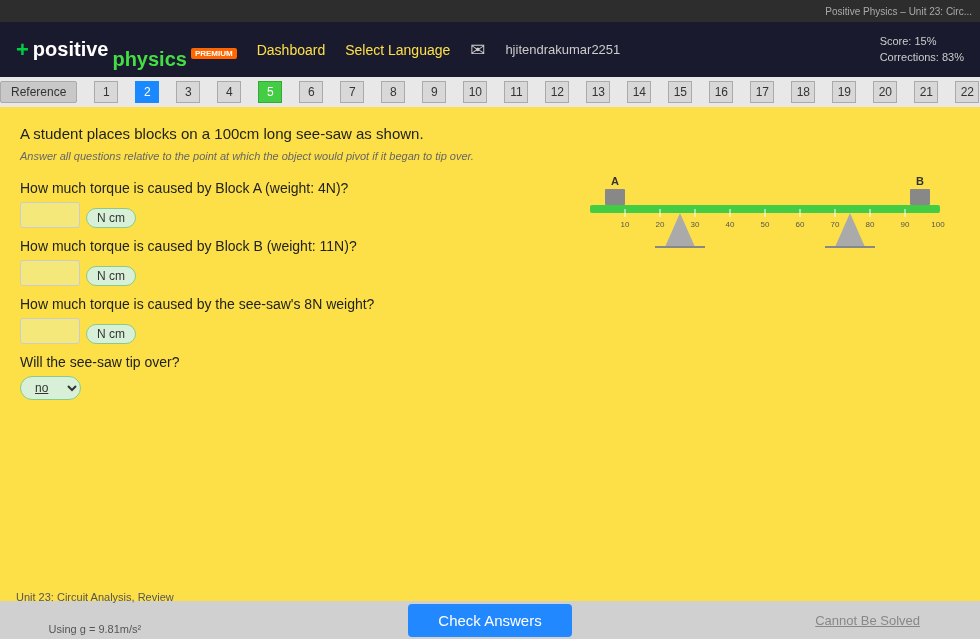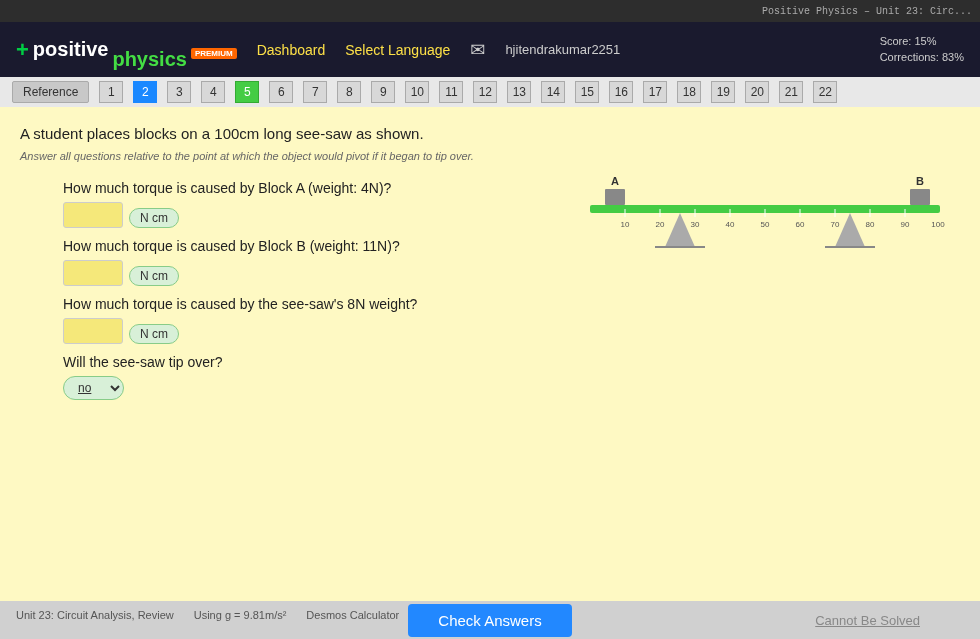--- a/index.html
+++ b/index.html
@@ -11,21 +11,20 @@
       overflow: hidden;
     }
     
     .browser-bar {
       background: #2d2d2d;
       height: 22px;
       display: flex;
       align-items: center;
       padding: 0 8px;
       gap: 6px;
-      font-family: Liberation Mono, monospace;
     }
     .browser-bar-text {
       color: #aaa;
       font-size: 10px;
       margin-left: auto;
     }
     
     .nav-bar {
       background: #1a1a2e;
       height: 55px;
@@ -80,22 +79,22 @@
       font-size: 11px;
       line-height: 1.4;
       margin-left: auto;
     }
     
     .tab-bar {
       background: #e8e8e8;
       height: 30px;
       display: flex;
       align-items: center;
-      padding: 0 12px;
-      gap: 10px;
+      padding: 0 0;
+      gap: 17px;
     }
     .tab-ref {
       background: #c8c8c8;
       border: 1px solid #aaa;
       padding: 3px 10px;
       font-size: 12px;
       color: #333;
       cursor: pointer;
       border-radius: 2px;
     }
@@ -116,40 +115,39 @@
       color: white;
       border-color: #1a88ff;
     }
     .tab-num.green {
       background: #44cc44;
       color: white;
       border-color: #33aa33;
     }
     
     .main-content {
-      background: #fef9c3;
+      background: #fde047;
       padding: 18px 20px 12px 20px;
       height: calc(639px - 22px - 55px - 30px - 38px);
       overflow: hidden;
       position: relative;
     }
     .question-title {
       font-size: 15px;
       color: #222;
       margin-bottom: 8px;
     }
     .question-subtitle {
       font-size: 11px;
       color: #666;
       margin-bottom: 18px;
       font-style: italic;
     }
     .question-block {
       margin-bottom: 10px;
-      margin-left: 43px;
     }
     .question-text {
       font-size: 14px;
       color: #222;
       margin-bottom: 6px;
     }
     .answer-row {
       display: flex;
       align-items: flex-end;
       gap: 6px;
@@ -224,20 +222,21 @@
     .footer-left {
       position: absolute;
       left: 16px;
       bottom: 0;
       height: 48px;
       display: flex;
       align-items: center;
       gap: 20px;
       font-size: 11px;
       color: #555;
+      flex-direction: column;
     }
     .footer-left span { cursor: pointer; }
   </style>
 </head>
 <body>
 
 <div class="browser-bar">
   <span class="browser-bar-text">Positive Physics – Unit 23: Circ...</span>
 </div>
 

